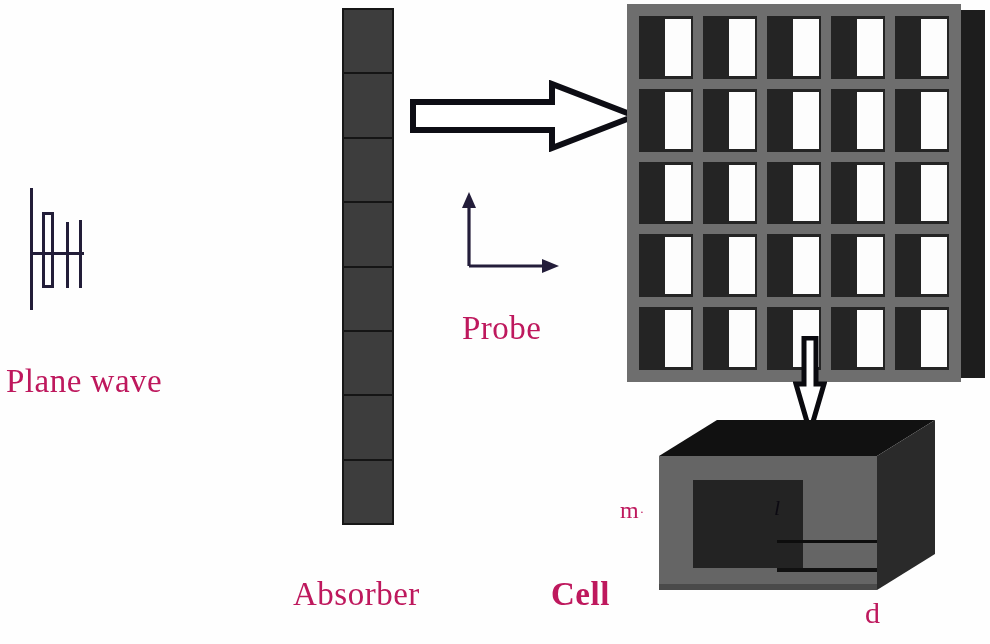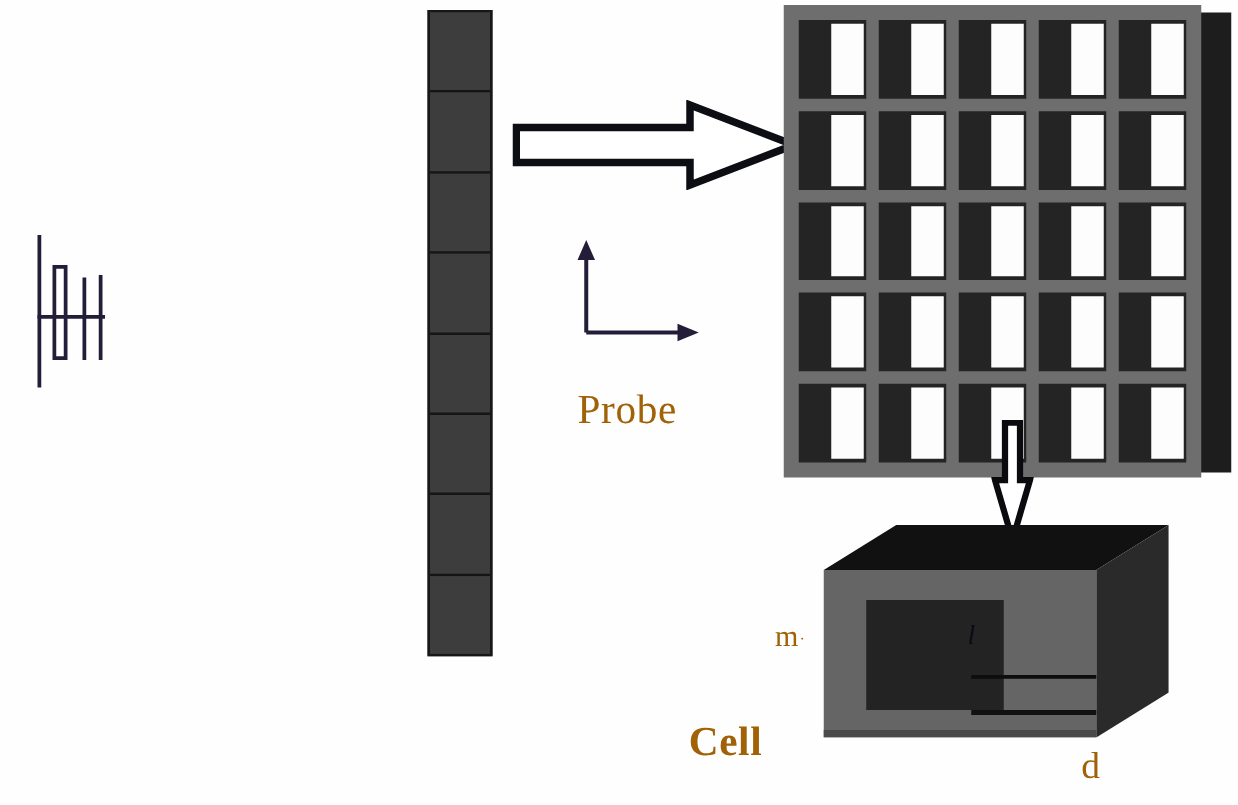--- a/index.html
+++ b/index.html
@@ -9,21 +9,21 @@
     font-family:"Liberation Serif", serif;
     color:#1b1730;
     background:#fefefe;
   }
   #stage{position:absolute;left:0;top:0;width:990px;height:644px;}
 
   
   .lbl{
     position:absolute;
     font-family:"Liberation Serif", serif;
-    color:#a16207;
+    color:#be185d;
     white-space:nowrap;
     line-height:1;
   }
   .lbl-plane{left:6px;  top:365px; font-size:33px; letter-spacing:.5px;}
   .lbl-absorber{left:293px; top:578px; font-size:33px; letter-spacing:.5px;}
   .lbl-probe{left:462px; top:312px; font-size:33px; letter-spacing:.5px;}
   .lbl-cell{left:551px; top:578px; font-size:33px; letter-spacing:.5px;font-weight:bold;}
   .lbl-m{left:620px; top:498px; font-size:24px;}
   .lbl-m .dot{font-size:13px;vertical-align:2px;margin-left:1px;}
   .lbl-l{left:774px; top:497px; font-size:22px; font-style:italic; color:#0c0a12;}
@@ -87,31 +87,33 @@
 
 <div id="stage">
 
   <div class="pw">
     <i class="mast"></i>
     <i class="cross"></i>
     <i class="loop"></i>
     <i class="e1"></i>
     <i class="e2"></i>
   </div>
+  <div class="lbl lbl-plane">Plane wave</div>
 
   <div class="absorber">
     <div class="abs-seg"></div>
     <div class="abs-seg"></div>
     <div class="abs-seg"></div>
     <div class="abs-seg"></div>
     <div class="abs-seg"></div>
     <div class="abs-seg"></div>
     <div class="abs-seg"></div>
     <div class="abs-seg"></div>
   </div>
+  <div class="lbl lbl-absorber">Absorber</div>
 
   <div class="bigarrow">
     <svg width="228" height="72" viewBox="0 0 228 72">
       <polygon points="3,22 142,22 142,4 225,36 142,68 142,50 3,50" fill="#ffffff" stroke="#0d0d14" stroke-width="6" stroke-linejoin="miter"></polygon>
     </svg>
   </div>
 
   <div class="axes">
     <svg width="110" height="90" viewBox="0 0 110 90">
       <g stroke="#231d3a" stroke-width="3.2" fill="none">

